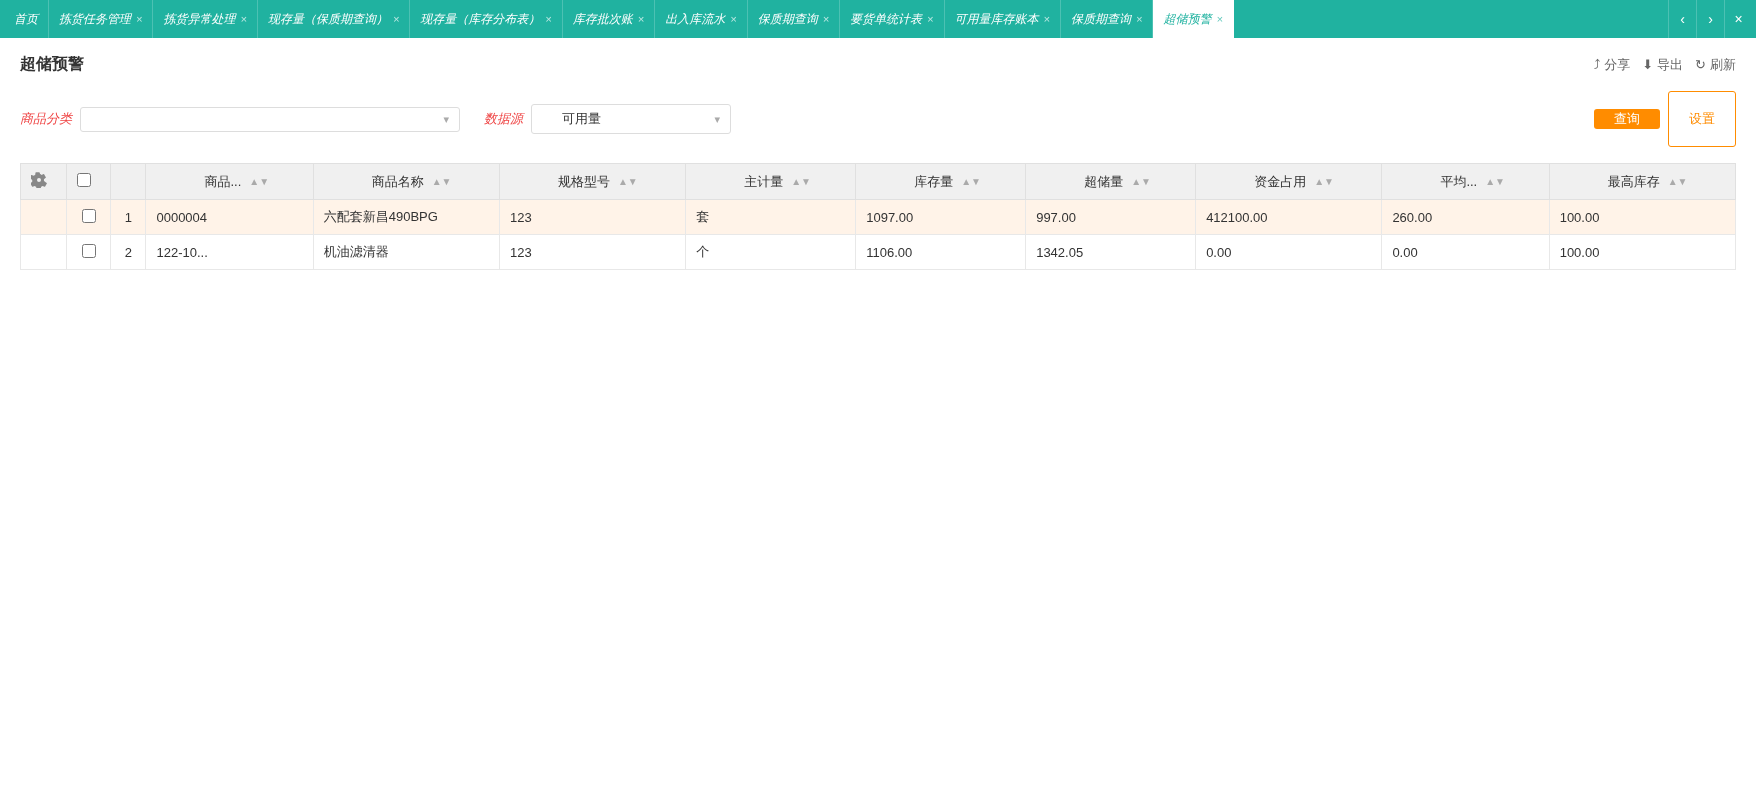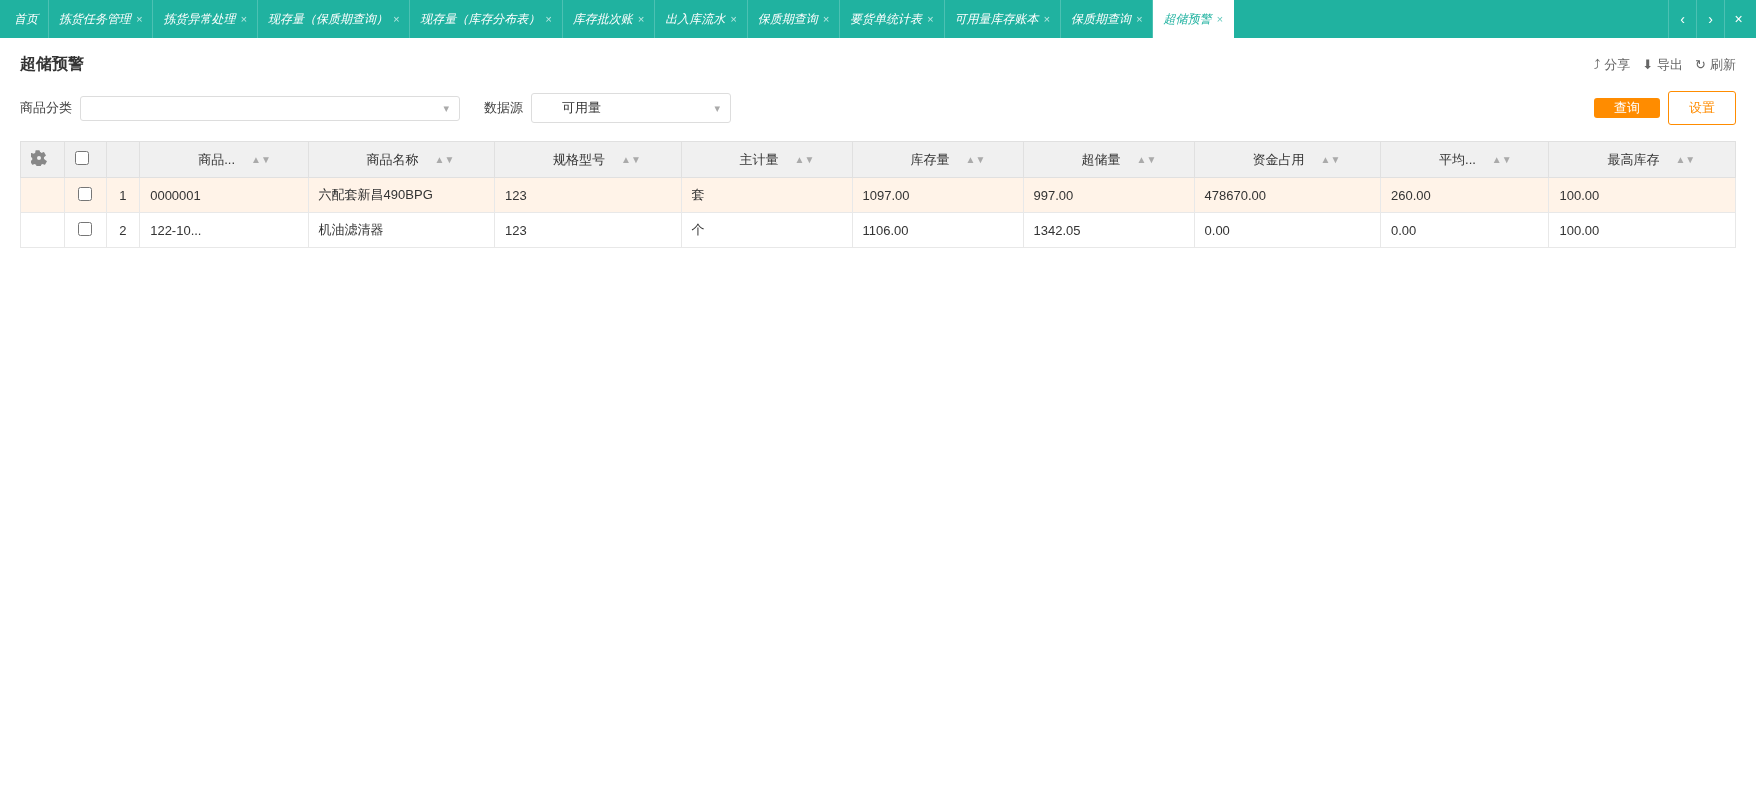--- a/index.html
+++ b/index.html
@@ -92,23 +92,24 @@
       align-items: center;
       gap: 24px;
       margin-bottom: 16px;
     }
     .filter-item {
       display: flex;
       align-items: center;
       gap: 8px;
     }
     .filter-label {
-      color: #404040;
+      color: #ef4444;
       font-size: 13px;
       white-space: nowrap;
+      font-style: italic;
     }
     .filter-select {
       display: flex;
       align-items: center;
       border: 1px solid #ddd;
       border-radius: 3px;
       padding: 5px 10px;
       min-width: 200px;
       background: #fff;
       cursor: pointer;
@@ -138,21 +139,21 @@
       padding: 1px 20px;
       border-radius: 3px;
       cursor: pointer;
       font-size: 13px;
       margin-left: auto;
     }
     .btn-settings {
       background: #fff;
       color: #ff8c00;
       border: 1px solid #ff8c00;
-      padding: 7px 20px;
+      padding: 18px 20px;
       border-radius: 3px;
       cursor: pointer;
       font-size: 13px;
       margin-left: 8px;
     }
 
     
     .data-table {
       width: 100%;
       border-collapse: collapse;
@@ -175,21 +176,21 @@
     }
     .data-table tr.row-highlight td {
       background: #fff3e8;
     }
     .data-table tr:not(.row-highlight) td {
       background: #fff;
     }
     .th-sort {
       display: flex;
       align-items: center;
-      gap: 16px;
+      gap: 8px;
       cursor: pointer;
       margin-left: 48px;
     }
     .sort-icon {
       font-size: 10px;
       color: #aaa;
       display: flex;
       flex-direction: column;
       line-height: 1;
     }
@@ -389,27 +390,27 @@
         </th>
       </tr>
     </thead>
     <tbody id="table-body">
     <tr class="row-highlight">
       <td class="settings-icon-cell"></td>
       <td class="checkbox-cell">
         <input type="checkbox" class="cb" style="">
       </td>
       <td class="row-num">1</td>
-      <td>0000001</td>
+      <td>0000004</td>
       <td>六配套新昌490BPG</td>
       <td>123</td>
       <td>套</td>
       <td>1097.00</td>
       <td>997.00</td>
-      <td>478670.00</td>
+      <td>412100.00</td>
       <td>260.00</td>
       <td>100.00</td>
     </tr>
         <tr>
       <td class="settings-icon-cell"></td>
       <td class="checkbox-cell">
         <input type="checkbox" class="cb" style="">
       </td>
       <td class="row-num">2</td>
       <td>122-10...</td>

